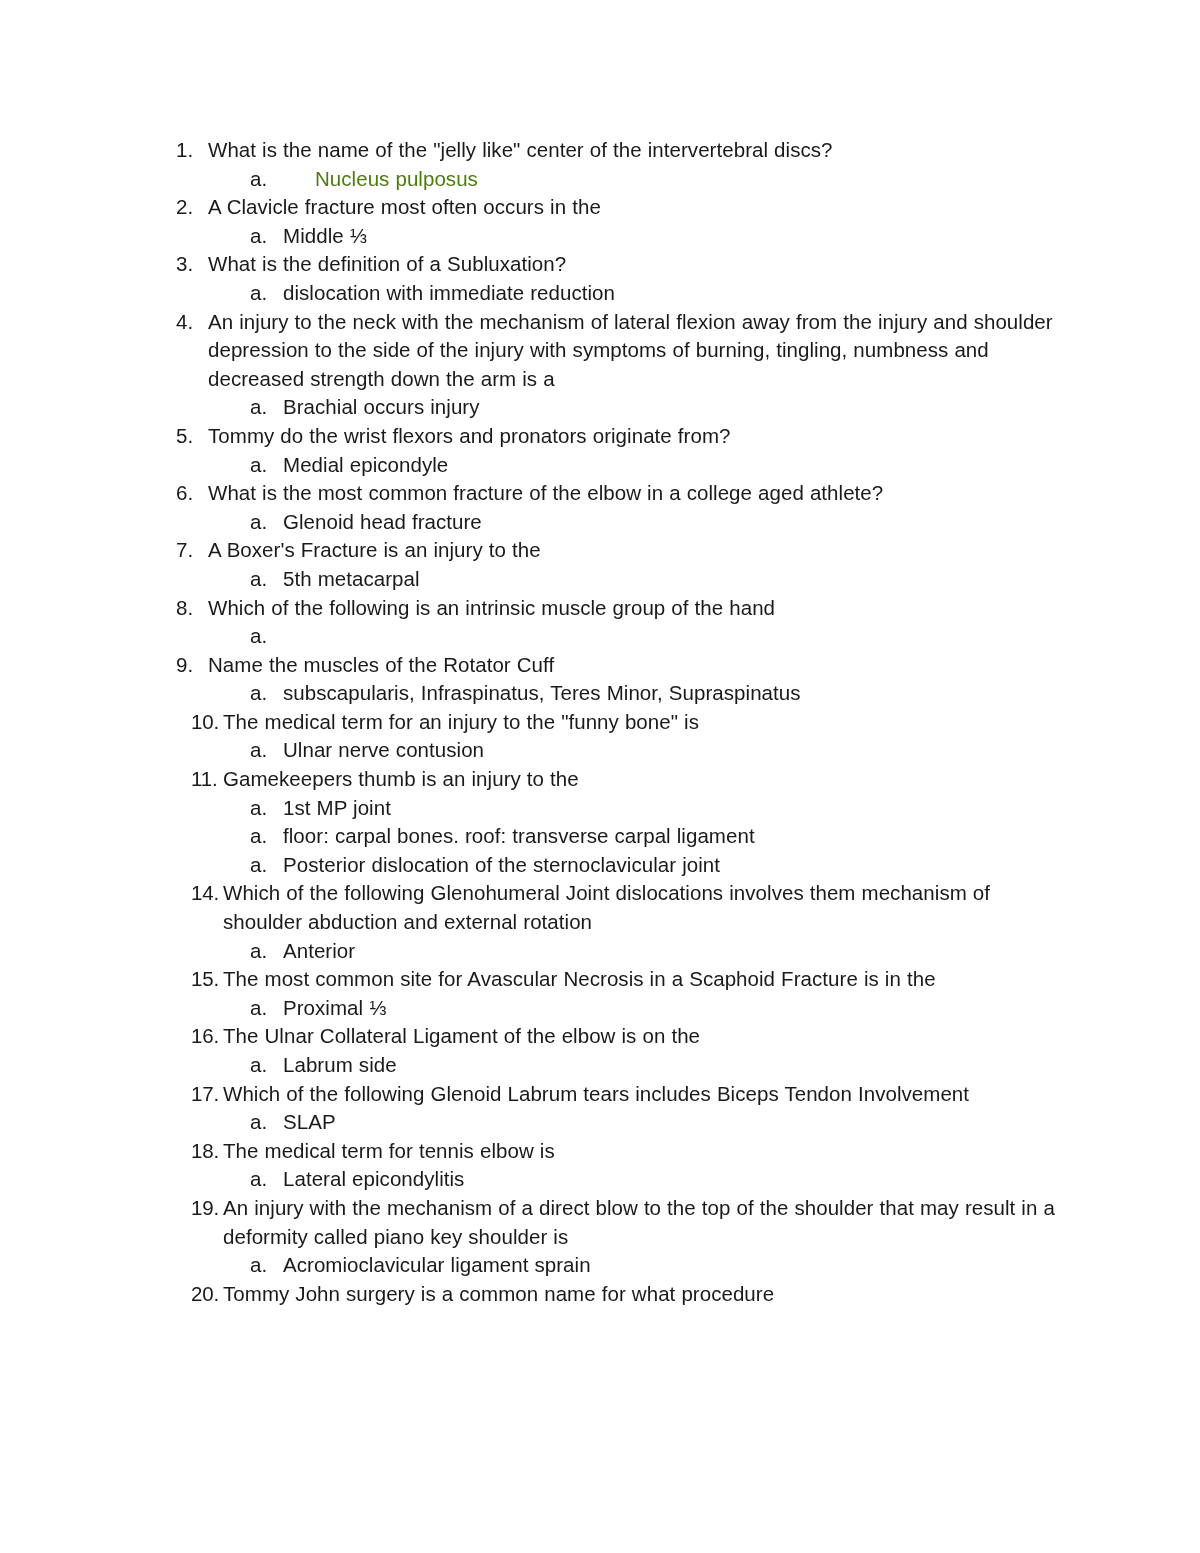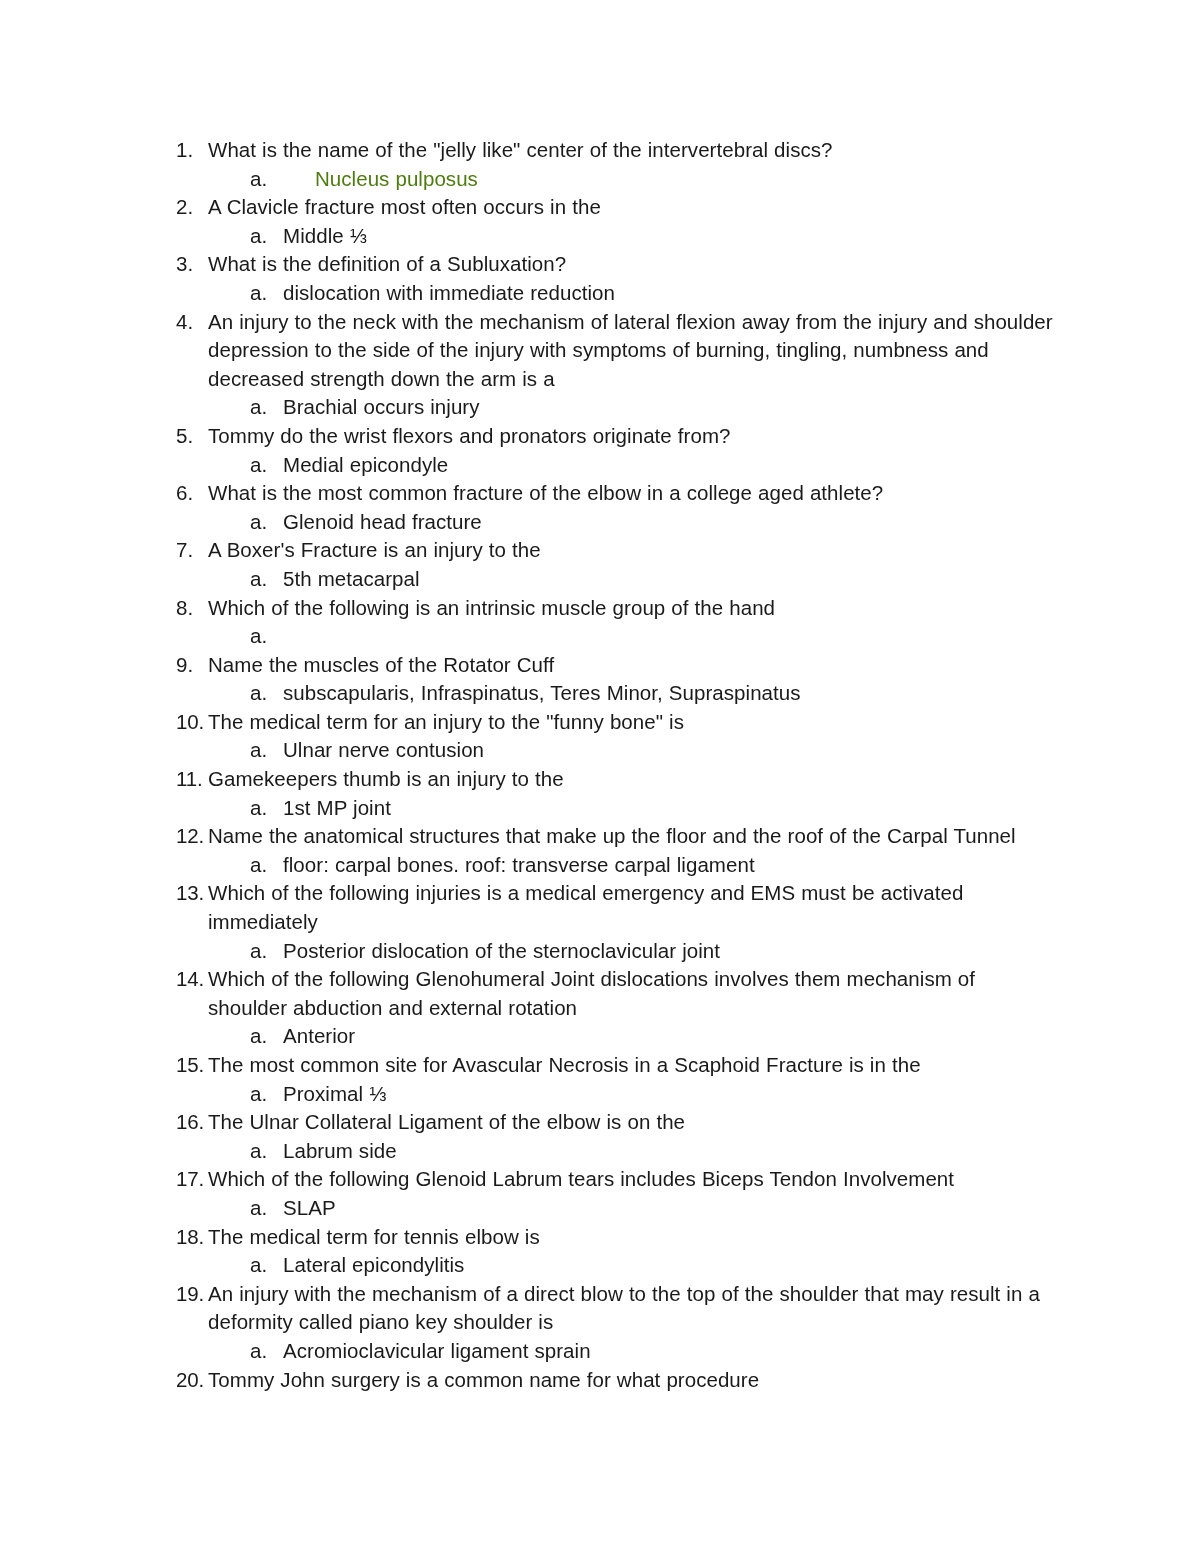--- a/index.html
+++ b/index.html
@@ -41,20 +41,21 @@
     font-size: 20.5px;
     line-height: 28.6px;
     color: #1a1a1a;
     letter-spacing: 0.1px;
     white-space: pre;
   }
 
   .q-marker.wide {
     width: 32px;
     letter-spacing: -0.2px;
+    margin-left: 15px;
   }
 
   .q-text {
     flex: 1 1 auto;
     font-family: "Liberation Sans", sans-serif;
     font-size: 20.5px;
     line-height: 28.6px;
     color: #1a1a1a;
     letter-spacing: 0.05px;
     word-spacing: 0.3px;
@@ -175,31 +176,23 @@
         <span class="a-text" style="color: rgb(26, 26, 26);">Ulnar nerve contusion</span>
       </div>
       <div class="q-item">
         <span class="q-marker wide" style="color: rgb(26, 26, 26);">11.</span>
         <span class="q-text" style="color: rgb(26, 26, 26);">Gamekeepers thumb is an injury to the</span>
       </div>
       <div class="a-item">
         <span class="a-marker" style="color: rgb(26, 26, 26);">a.</span>
         <span class="a-text" style="color: rgb(26, 26, 26);">1st MP joint</span>
       </div>
-      <div class="q-item">
-        <span class="q-marker wide" style="color: rgb(26, 26, 26);">12.</span>
-        <span class="q-text" style="color: rgb(26, 26, 26);">Name the anatomical structures that make up the floor and the roof of the Carpal Tunnel</span>
-      </div>
       <div class="a-item">
         <span class="a-marker" style="color: rgb(26, 26, 26);">a.</span>
         <span class="a-text" style="color: rgb(26, 26, 26);">floor: carpal bones. roof: transverse carpal ligament</span>
-      </div>
-      <div class="q-item">
-        <span class="q-marker wide" style="color: rgb(26, 26, 26);">13.</span>
-        <span class="q-text" style="color: rgb(26, 26, 26);">Which of the following injuries is a medical emergency and EMS must be activated immediately</span>
       </div>
       <div class="a-item">
         <span class="a-marker" style="color: rgb(26, 26, 26);">a.</span>
         <span class="a-text" style="color: rgb(26, 26, 26);">Posterior dislocation of the sternoclavicular joint</span>
       </div>
       <div class="q-item">
         <span class="q-marker wide" style="color: rgb(26, 26, 26);">14.</span>
         <span class="q-text" style="color: rgb(26, 26, 26);">Which of the following Glenohumeral Joint dislocations involves them mechanism of shoulder abduction and external rotation</span>
       </div>
       <div class="a-item">

